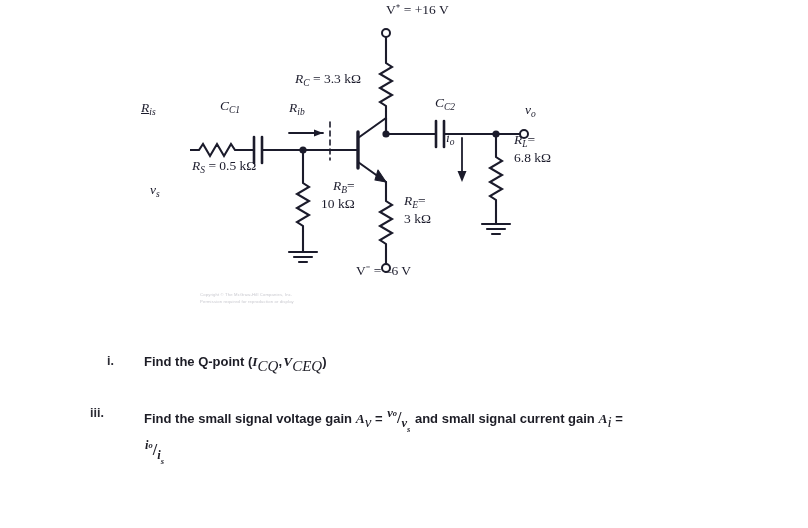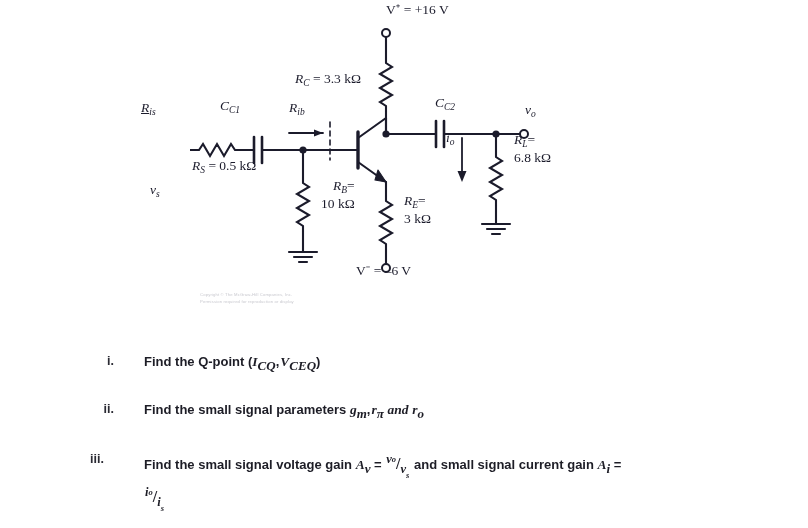--- a/index.html
+++ b/index.html
@@ -94,22 +94,22 @@
   }
   .q-text .mathi {
     font-family: "Liberation Serif", serif;
     font-style: italic;
     font-weight: 600;
     font-size: 13.5px;
   }
   .q-text .msub {
     font-family: "Liberation Serif", serif;
     font-style: italic;
-    font-weight: 700;
-    font-size: 13px;
+    font-weight: 400;
+    font-size: 15px;
     vertical-align: -0.3em;
   }
   .frac {
     display: inline-block;
     position: relative;
     white-space: nowrap;
     padding: 0 1px;
   }
   .frac .num {
     font-family: "Liberation Serif", serif;
@@ -298,26 +298,20 @@
 
   <div id="questions">
 
     <div class="q-row">
       <div class="q-num" style="left:88px; top:2px;">i.</div>
       <div class="q-text">
         Find the Q-point (<span class="mathi">I</span><span class="msub">CQ</span>, <span class="mathi">V</span><span class="msub">CEQ</span>)
       </div>
     </div>
 
-    <div class="q-row" style="margin-top:24px;">
-      <div class="q-num" style="left:88px; top:2px;">ii.</div>
-      <div class="q-text">
-        Find the small signal parameters <span class="mathi">g</span><span class="msub">m</span>, <span class="mathi">r</span><span class="msub">π</span> <span class="mathi">and</span> <span class="mathi">r</span><span class="msub">o</span>
-      </div>
-    </div>
 
     <div class="q-row" style="margin-top:26px;">
       <div class="q-num" style="left:84px; top:2px;text-align:center;">iii.</div>
       <div class="q-text">
         Find the small signal voltage gain <span class="mathi">A</span><span class="msub">v</span> = <span class="frac"><span class="num">v<span class="nsub">o</span></span><span class="slash">/</span><span class="den">v<span class="dsub">s</span></span></span> and small signal current gain <span class="mathi">A</span><span class="msub">i</span> = <span class="frac"><span class="num">i<span class="nsub">o</span></span><span class="slash">/</span><span class="den">i<span class="dsub">s</span></span></span>
       </div>
     </div>
 
   </div>
 </div>

